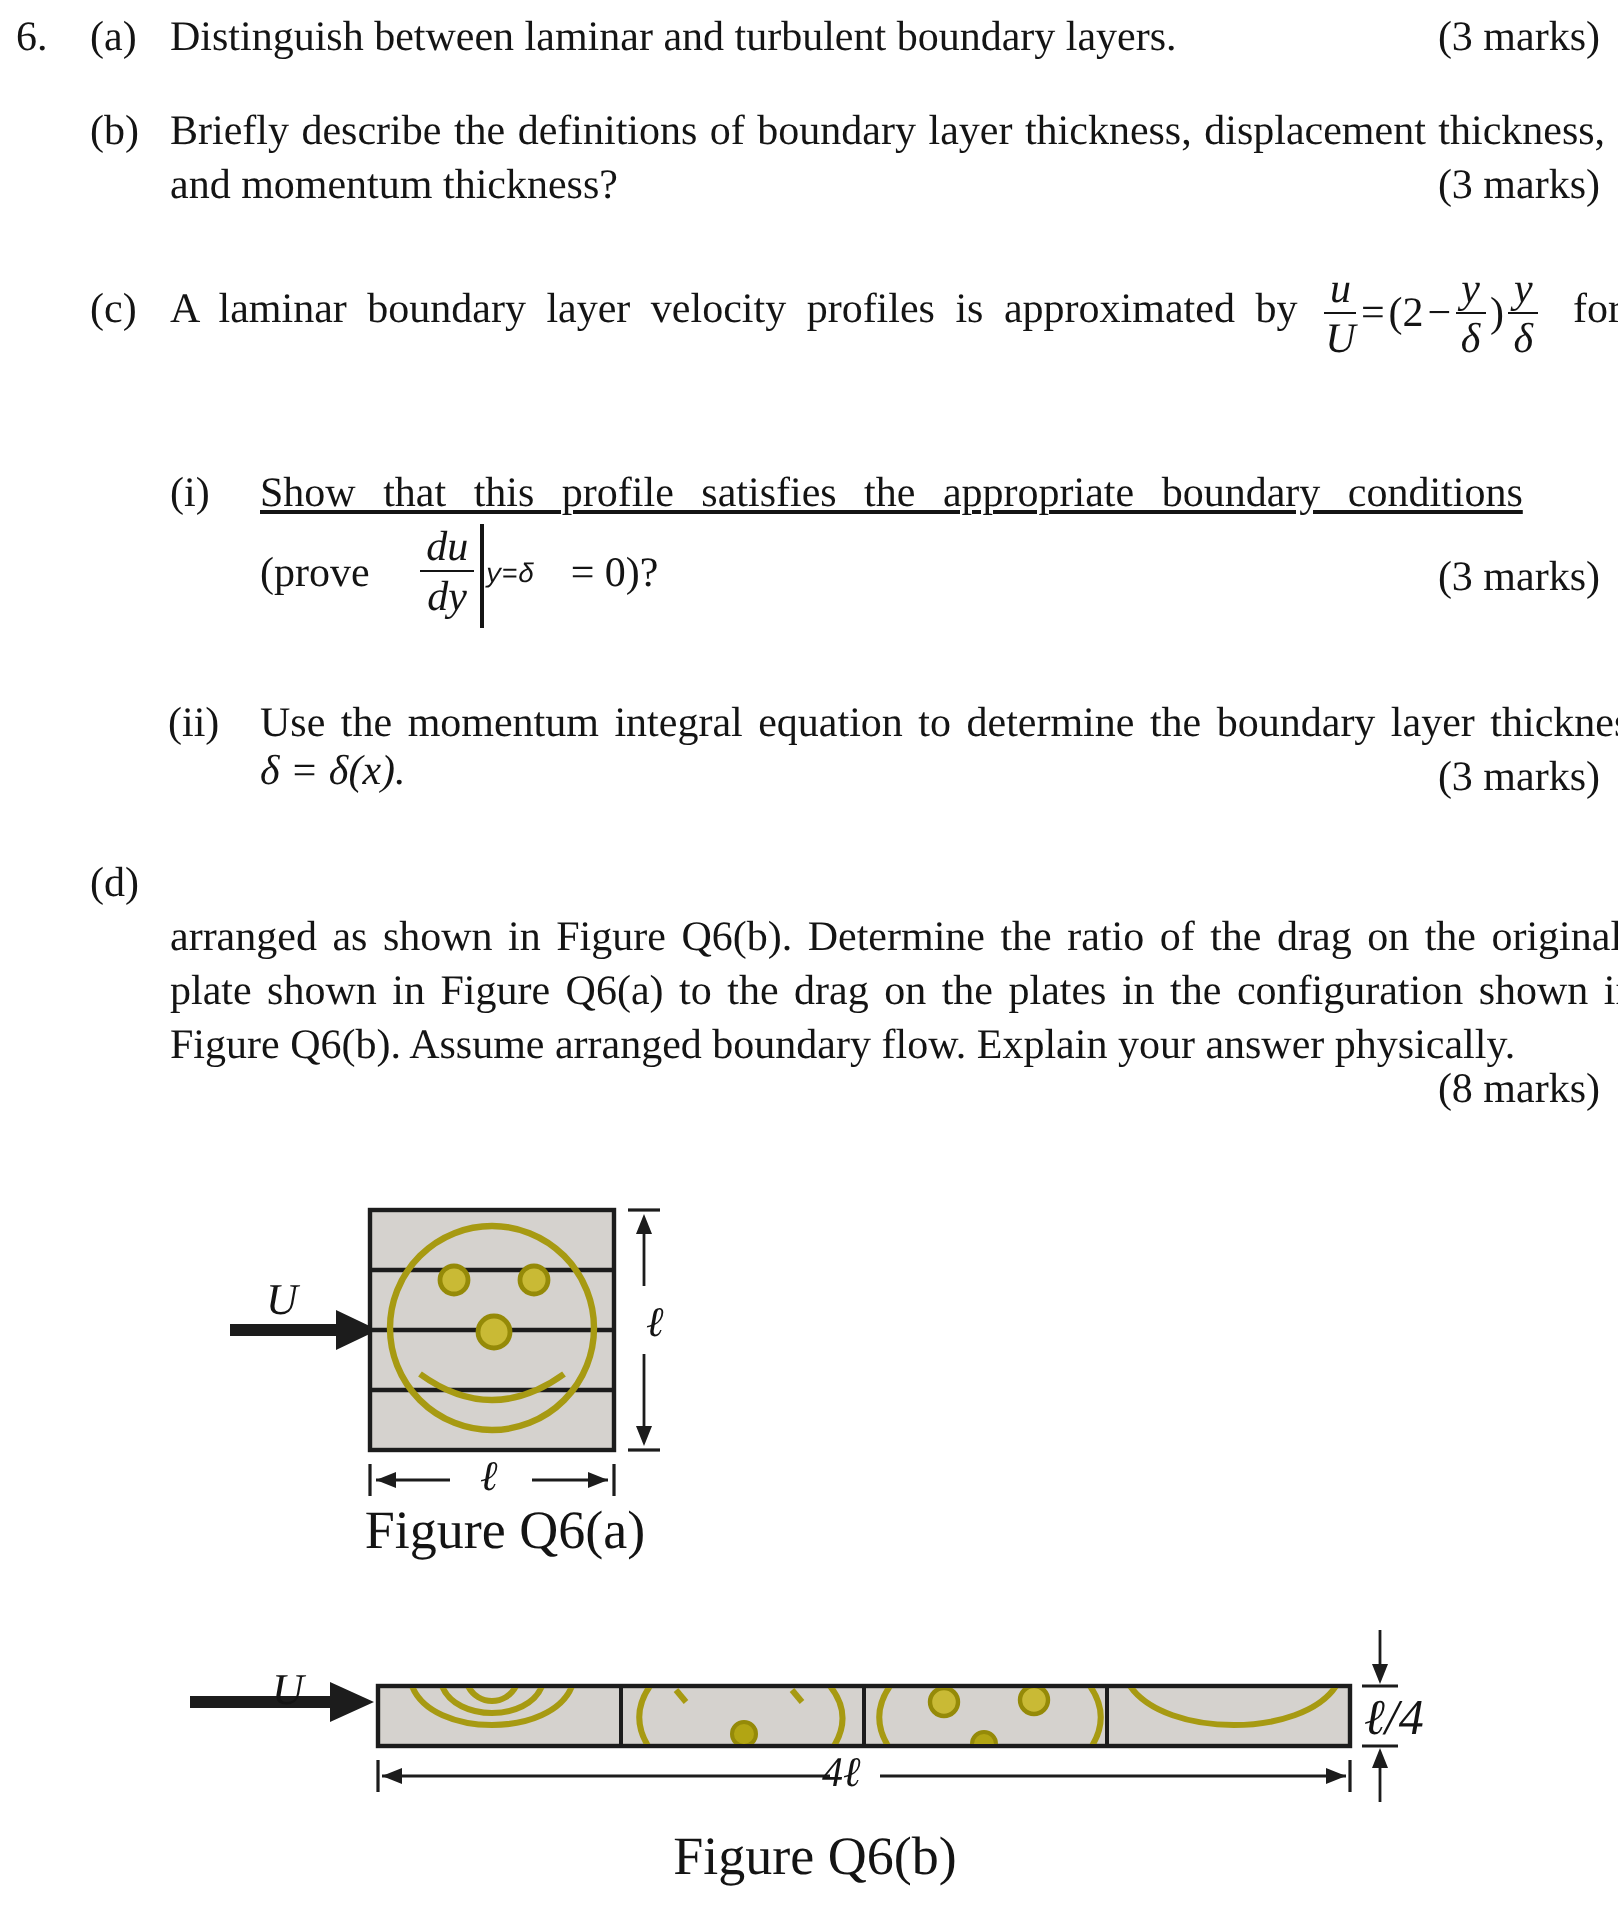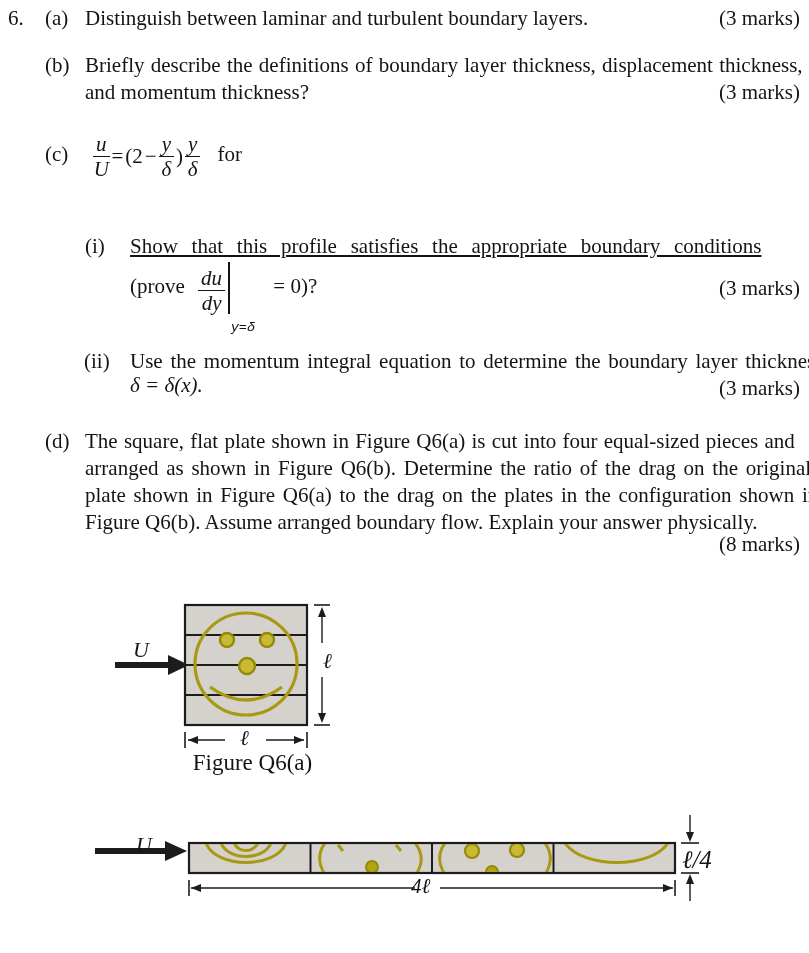--- a/index.html
+++ b/index.html
@@ -12,44 +12,45 @@
   .ws2{word-spacing:2.5px;}
   .ws5{word-spacing:5px;}
   .ws8{word-spacing:8.5px;text-decoration:underline;}
   
   .frac{display:inline-block;vertical-align:middle;text-align:center;font-style:italic;line-height:1.05;}
   .frac .fn{display:block;padding:0 3px 1px;border-bottom:1.6px solid #141414;}
   .frac .fd{display:block;padding-top:1px;}
   .mcluster{display:inline-flex;align-items:center;vertical-align:middle;gap:2px;}
   .tallline{height:48px;line-height:48px;}
   .provline{height:56px;line-height:56px;}
-  .evalwrap{display:inline-flex;align-items:flex-end;vertical-align:middle;position:relative;margin-left:8px;}
+  .evalwrap{display:inline-flex;align-items:flex-start;vertical-align:middle;position:relative;margin-left:20px;}
   .vbar{display:inline-block;width:1.7px;height:52px;background:#141414;margin-left:3px;}
   .evalsub{font-size:13.5px;font-style:italic;position:relative;top:20px;left:1px;line-height:1;font-family:Liberation Mono, monospace;}
   .figlabel{position:absolute;font-style:italic;white-space:nowrap;}
-  .caption{position:absolute;text-align:center;font-size:23px;white-space:nowrap;}
+  .caption{position:absolute;text-align:center;font-size:27px;white-space:nowrap;}
   svg{position:absolute;overflow:visible;}
 </style>
 </head>
 <body>
 
 <div class="page">
 
   <div class="line" style="top:5px;left:8px">6.</div>
   <div class="line" style="top:5px;left:45px">(a)</div>
   <div class="line" style="top:5px;left:85px">Distinguish between laminar and turbulent boundary layers.</div>
   <div class="line" style="top:5px;right:9px">(3 marks)</div>
 
   <div class="line" style="top:52px;left:45px">(b)</div>
   <div class="line" style="top:79px;left:85px">and momentum thickness?</div>
   <div class="line ws1" style="top:52px;left:85px">Briefly describe the definitions of boundary layer thickness, displacement thickness,</div>
   <div class="line" style="top:79px;right:9px">(3 marks)</div>
 
   <div class="line" style="top:141px;left:45px">(c)</div>
   <div class="line tallline" style="top:130px;left:85px">
+    <span class="ws5">A laminar boundary layer velocity profiles is approximated by</span>
     <span class="mcluster" style="margin-left:8px">
       <span class="frac">
           <span class="fn">u</span>
           <span class="fd">U</span>
         </span>
       <span>=</span>
       <span>(2</span>
       <span>−</span>
       <span class="frac">
           <span class="fn">y</span>
@@ -80,21 +81,20 @@
     <span style="margin-left:14px">= 0)?</span>
   </div>
   <div class="line" style="top:275px;right:9px">(3 marks)</div>
 
   <div class="line" style="top:348px;left:84px">(ii)</div>
   <div class="line ws2" style="top:348px;left:130px">Use the momentum integral equation to determine the boundary layer thickness,</div>
   <div class="line it" style="top:372px;left:130px">δ = δ(x).</div>
   <div class="line" style="top:375px;right:9px">(3 marks)</div>
 
   <div class="line" style="top:428px;left:45px">(d)</div>
-  <div class="line ws1" style="top:428px;left:85px">The square, flat plate shown in Figure Q6(a) is cut into four equal-sized pieces and</div>
   <div class="line ws2" style="top:455px;left:85px">arranged as shown in Figure Q6(b). Determine the ratio of the drag on the original</div>
   <div class="line ws2" style="top:482px;left:85px">plate shown in Figure Q6(a) to the drag on the plates in the configuration shown in</div>
   <div class="line" style="top:509px;left:85px">Figure Q6(b). Assume arranged boundary flow. Explain your answer physically.</div>
   <div class="line" style="top:531px;right:9px">(8 marks)</div>
 
   <svg style="left:90px;top:595px" width="260" height="160" viewBox="0 0 260 160">
 
     <polygon points="25,67 78,67 78,60 99,70 78,80 78,73 25,73" fill="#1c1c1c"></polygon>
 
     <rect x="95" y="10" width="122" height="120" fill="#d5d2ce" stroke="#1c1c1c" stroke-width="2.2"></rect>
@@ -168,14 +168,15 @@
     <line x1="104" y1="72" x2="104" y2="88" stroke="#1c1c1c" stroke-width="1.6"></line>
     <line x1="590" y1="72" x2="590" y2="88" stroke="#1c1c1c" stroke-width="1.6"></line>
     <line x1="106" y1="80" x2="330" y2="80" stroke="#1c1c1c" stroke-width="1.4"></line>
     <line x1="355" y1="80" x2="588" y2="80" stroke="#1c1c1c" stroke-width="1.4"></line>
     <polygon points="116,76 106,80 116,84" fill="#1c1c1c"></polygon>
     <polygon points="578,76 588,80 578,84" fill="#1c1c1c"></polygon>
   </svg>
   <span class="figlabel" style="left:136px;top:832px;font-size:22px">U</span>
   <span class="figlabel" style="left:682px;top:846px;font-size:25px">ℓ/4</span>
   <span class="figlabel" style="left:411px;top:874px;width:36px;text-align:left">4ℓ</span>
+  <div class="caption" style="left:310px;top:913px;width:195px">Figure Q6(b)</div>
 
 </div>
 
 </body></html>

